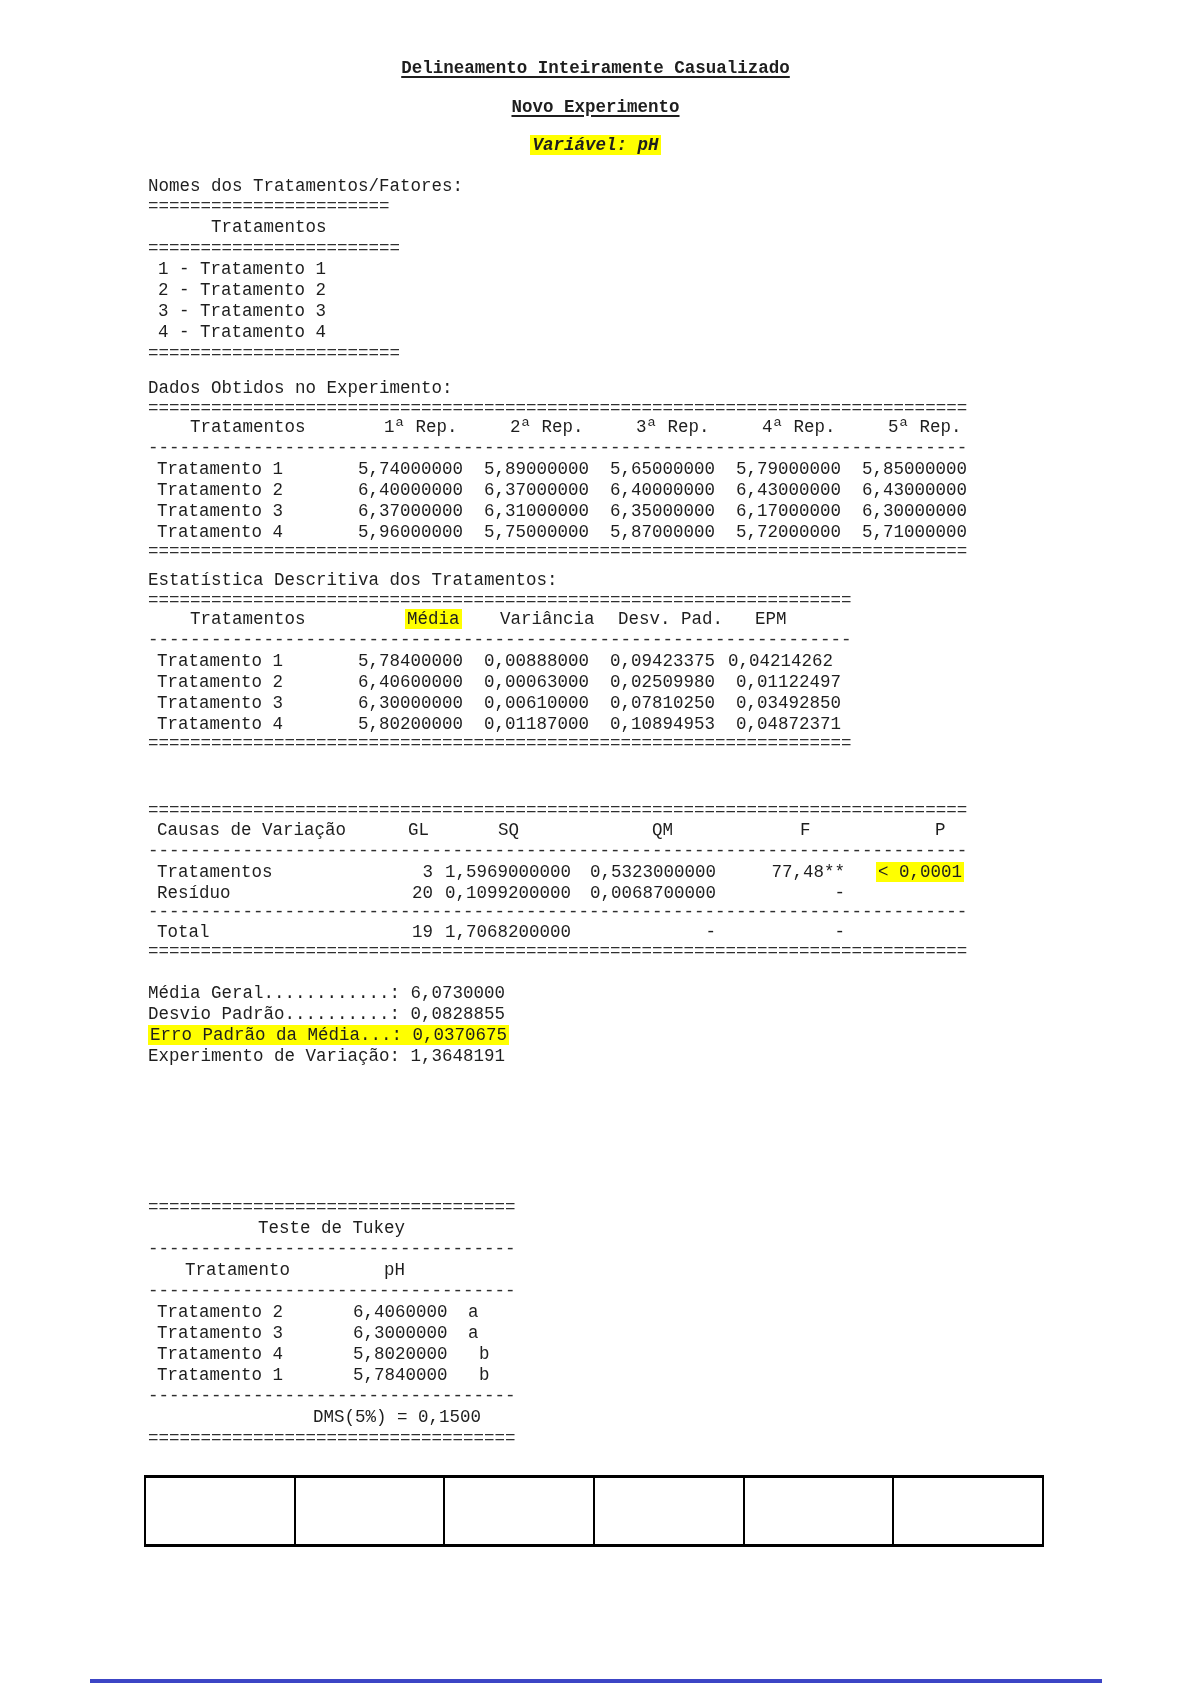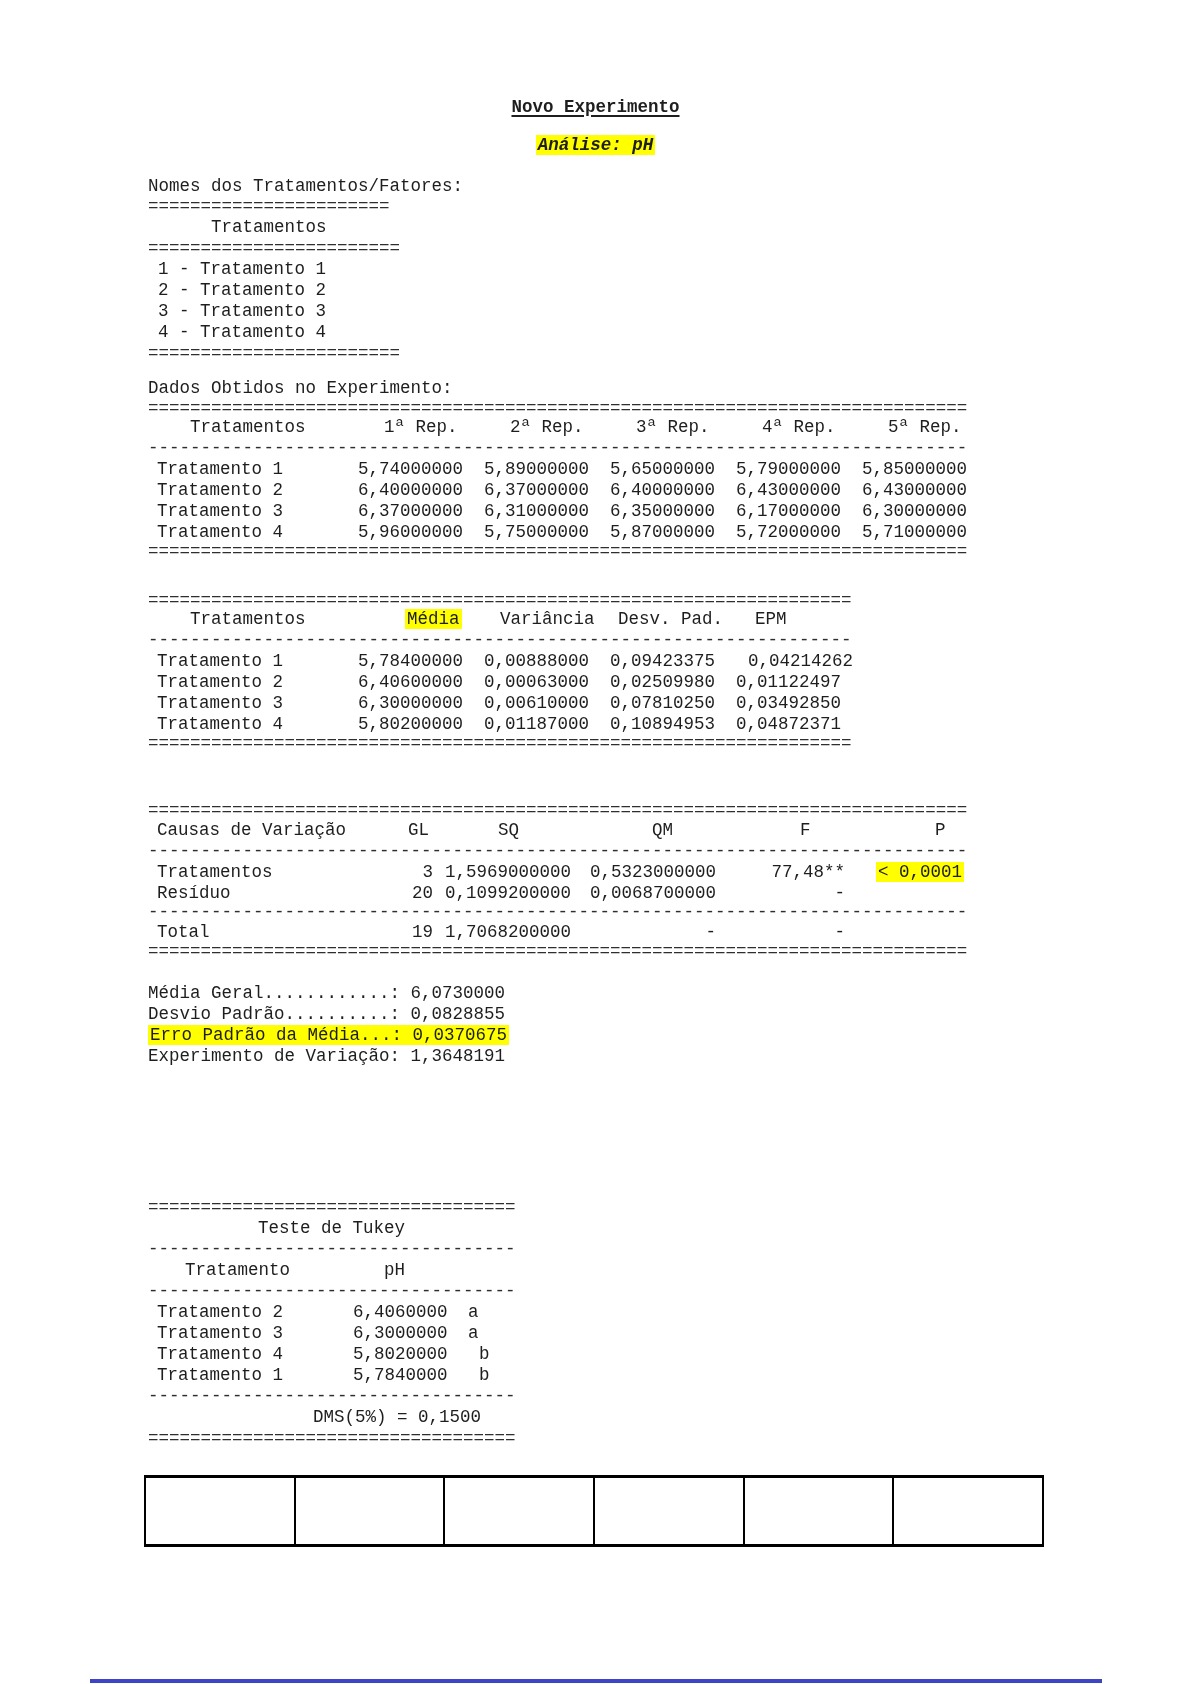--- a/index.html
+++ b/index.html
@@ -25,22 +25,23 @@
   }
   .bcell{flex:1;border-right:2px solid #000;}
   .bcell:last-child{border-right:none;}
   .bluebar{position:absolute;left:90px;top:1679px;width:1012px;height:4px;background:#3c45c5;}
 </style>
 </head>
 <body>
 
 <div class="page">
 
+  <div class="c b u" style="top:58px">Delineamento Inteiramente Casualizado</div>
   <div class="c b u" style="top:97px">Novo Experimento</div>
-  <div class="c" style="top:135px"><span class="hl b i">Análise: pH</span></div>
+  <div class="c" style="top:135px"><span class="hl b i">Variável: pH</span></div>
 
   <div class="l" style="top:176px">Nomes dos Tratamentos/Fatores:</div>
   <div class="l sep" style="top:196px">=======================</div>
   <div class="l" style="top:217px;left:211px">Tratamentos</div>
   <div class="l sep" style="top:238px">========================</div>
   <div class="l" style="top:259px;left:158px">1 - Tratamento 1</div>
   <div class="l" style="top:280px;left:158px">2 - Tratamento 2</div>
   <div class="l" style="top:301px;left:158px">3 - Tratamento 3</div>
   <div class="l" style="top:322px;left:158px">4 - Tratamento 4</div>
   <div class="l sep" style="top:343px">========================</div>
@@ -83,35 +84,36 @@
   <div class="row" style="top:522px">
     <span class="cell" style="left:9px">Tratamento 4</span>
     <span class="cell" style="left:210px">5,96000000</span>
     <span class="cell" style="left:336px">5,75000000</span>
     <span class="cell" style="left:462px">5,87000000</span>
     <span class="cell" style="left:588px">5,72000000</span>
     <span class="cell" style="left:714px">5,71000000</span>
   </div>
   <div class="l sep" style="top:541px">==============================================================================</div>
 
+  <div class="l" style="top:570px">Estatística Descritiva dos Tratamentos:</div>
   <div class="l sep" style="top:590px">===================================================================</div>
   <div class="row" style="top:609px">
     <span class="cell" style="left:42px">Tratamentos</span>
     <span class="cell" style="left:257px"><span class="hl">Média</span></span>
     <span class="cell" style="left:352px">Variância</span>
     <span class="cell" style="left:470px">Desv. Pad.</span>
     <span class="cell" style="left:607px">EPM</span>
   </div>
   <div class="l sep" style="top:630px">-------------------------------------------------------------------</div>
   <div class="row" style="top:651px">
     <span class="cell" style="left:9px">Tratamento 1</span>
     <span class="cell" style="left:210px">5,78400000</span>
     <span class="cell" style="left:336px">0,00888000</span>
     <span class="cell" style="left:462px">0,09423375</span>
-    <span class="cell" style="left:600px">0,04214262</span>
+    <span class="cell" style="left:580px">0,04214262</span>
   </div>
   <div class="row" style="top:672px">
     <span class="cell" style="left:9px">Tratamento 2</span>
     <span class="cell" style="left:210px">6,40600000</span>
     <span class="cell" style="left:336px">0,00063000</span>
     <span class="cell" style="left:462px">0,02509980</span>
     <span class="cell" style="left:588px">0,01122497</span>
   </div>
   <div class="row" style="top:693px">
     <span class="cell" style="left:9px">Tratamento 3</span>

